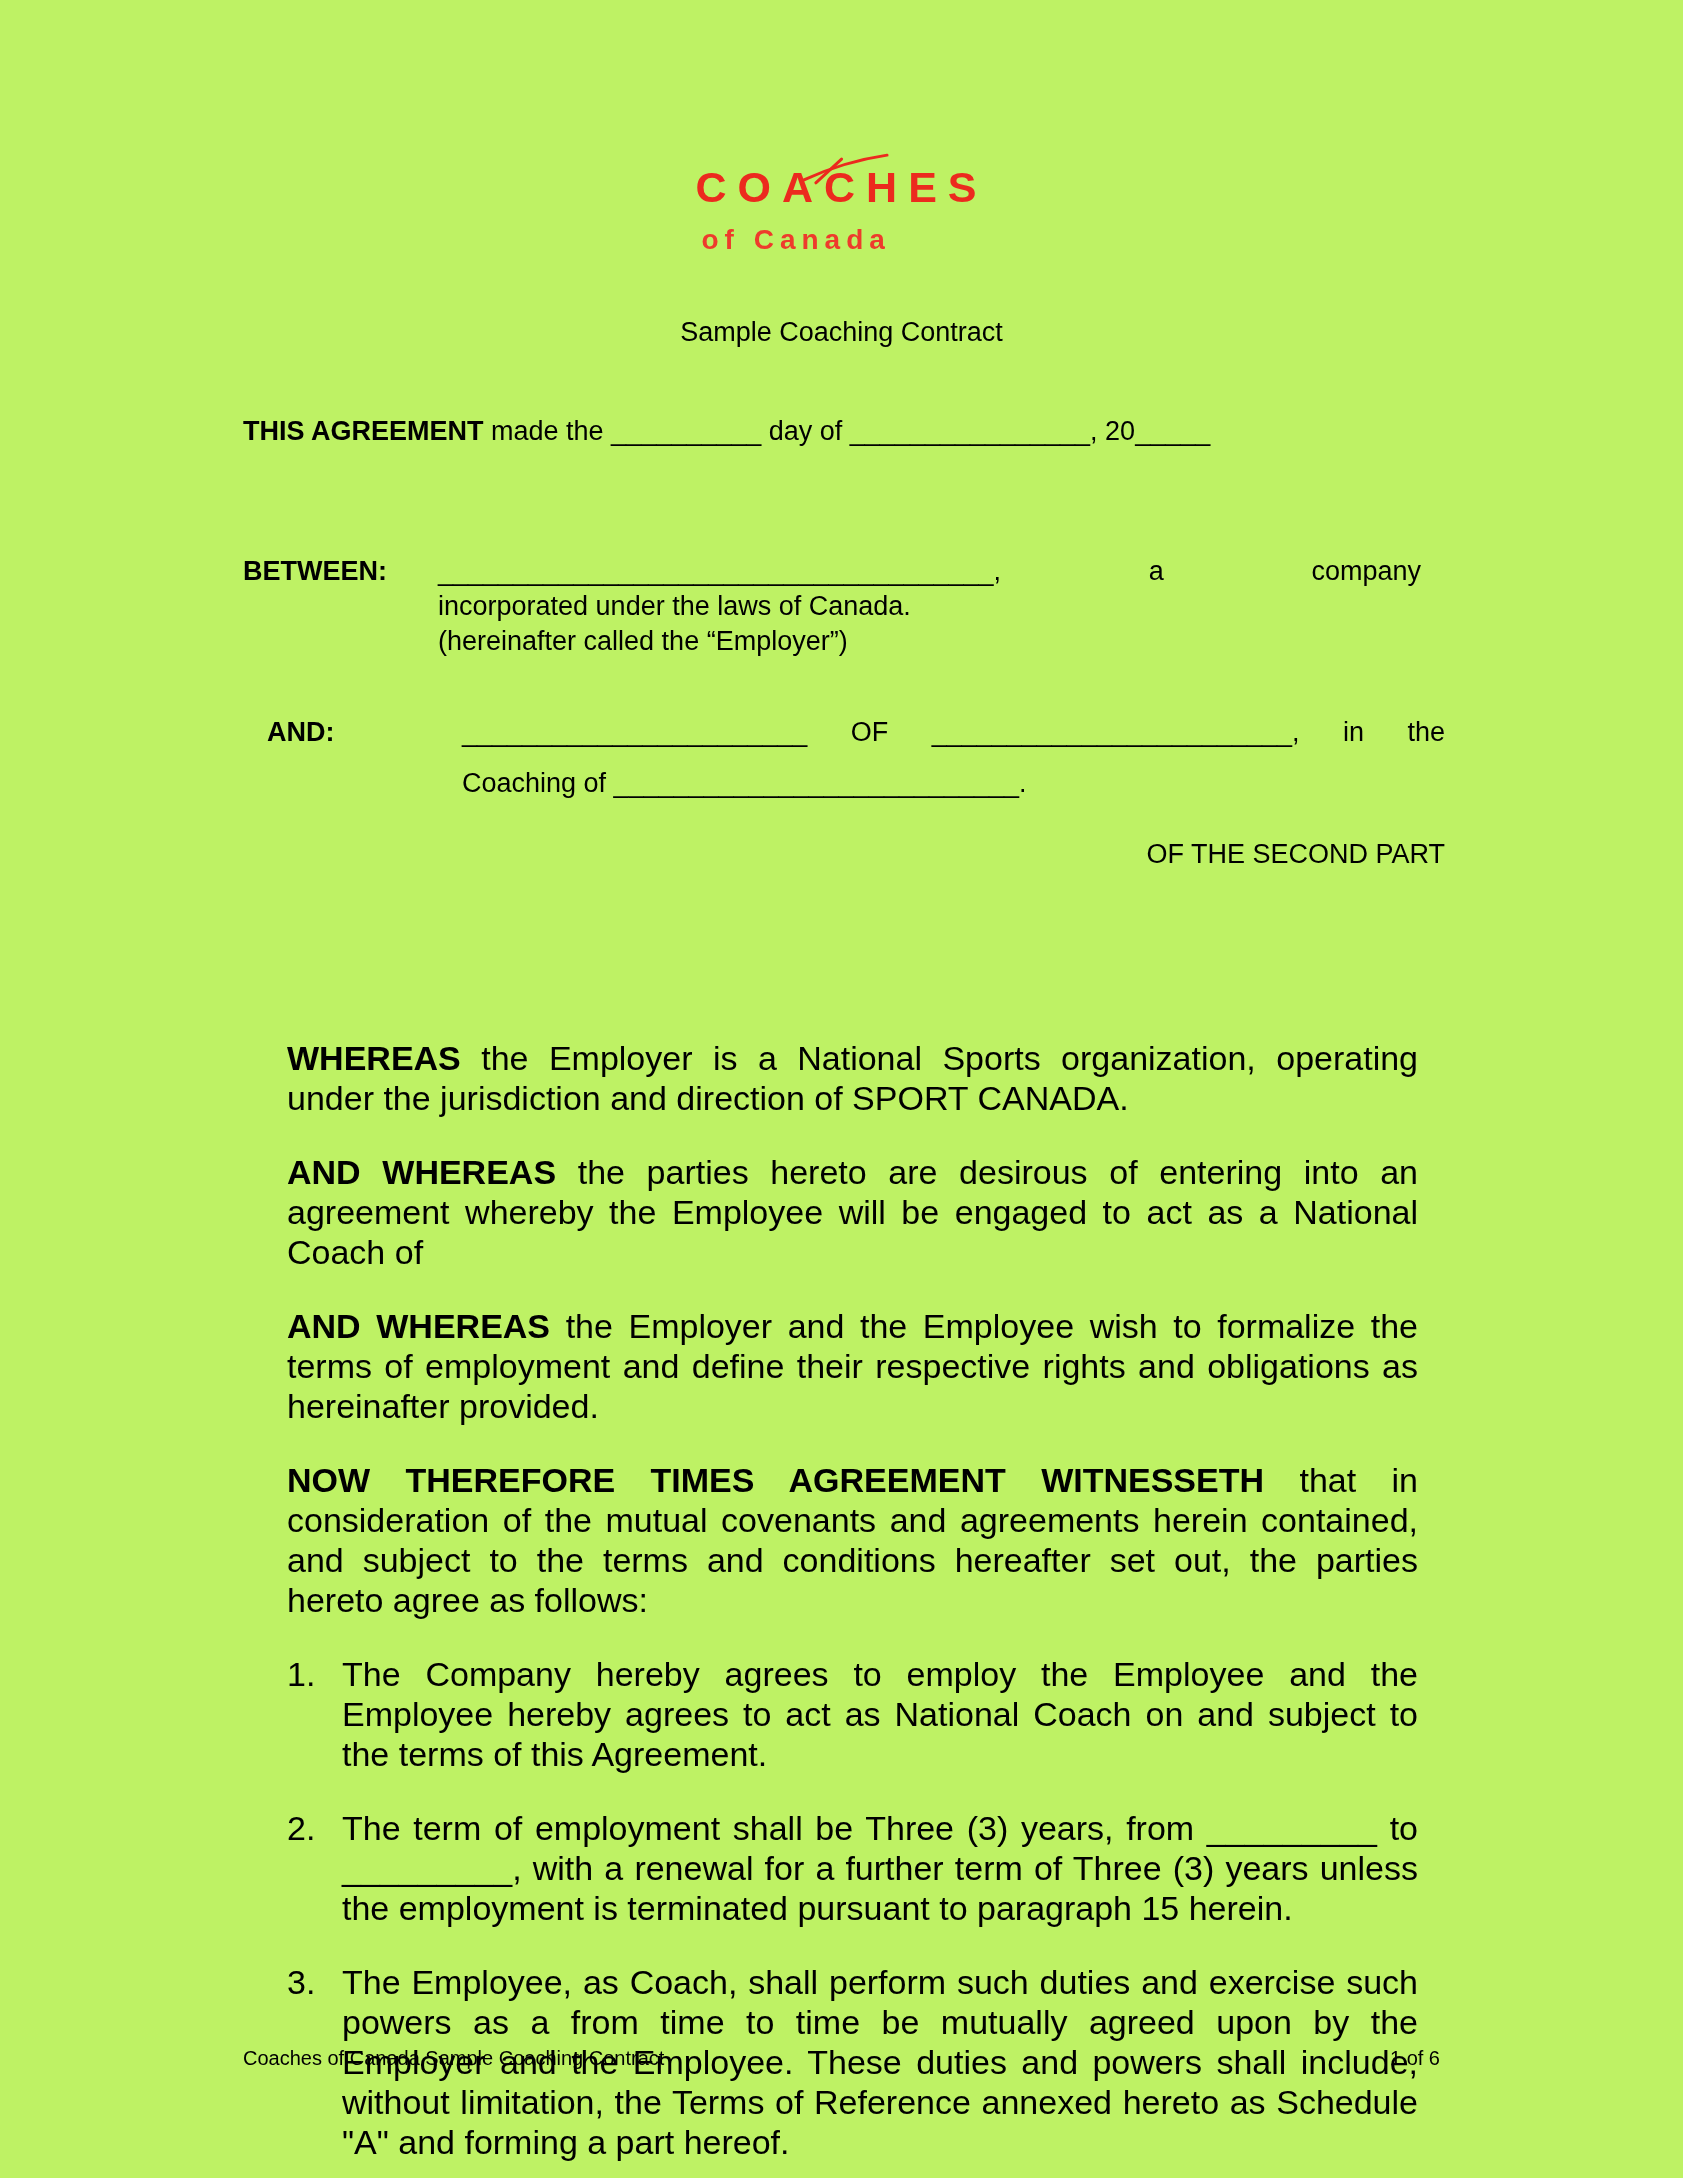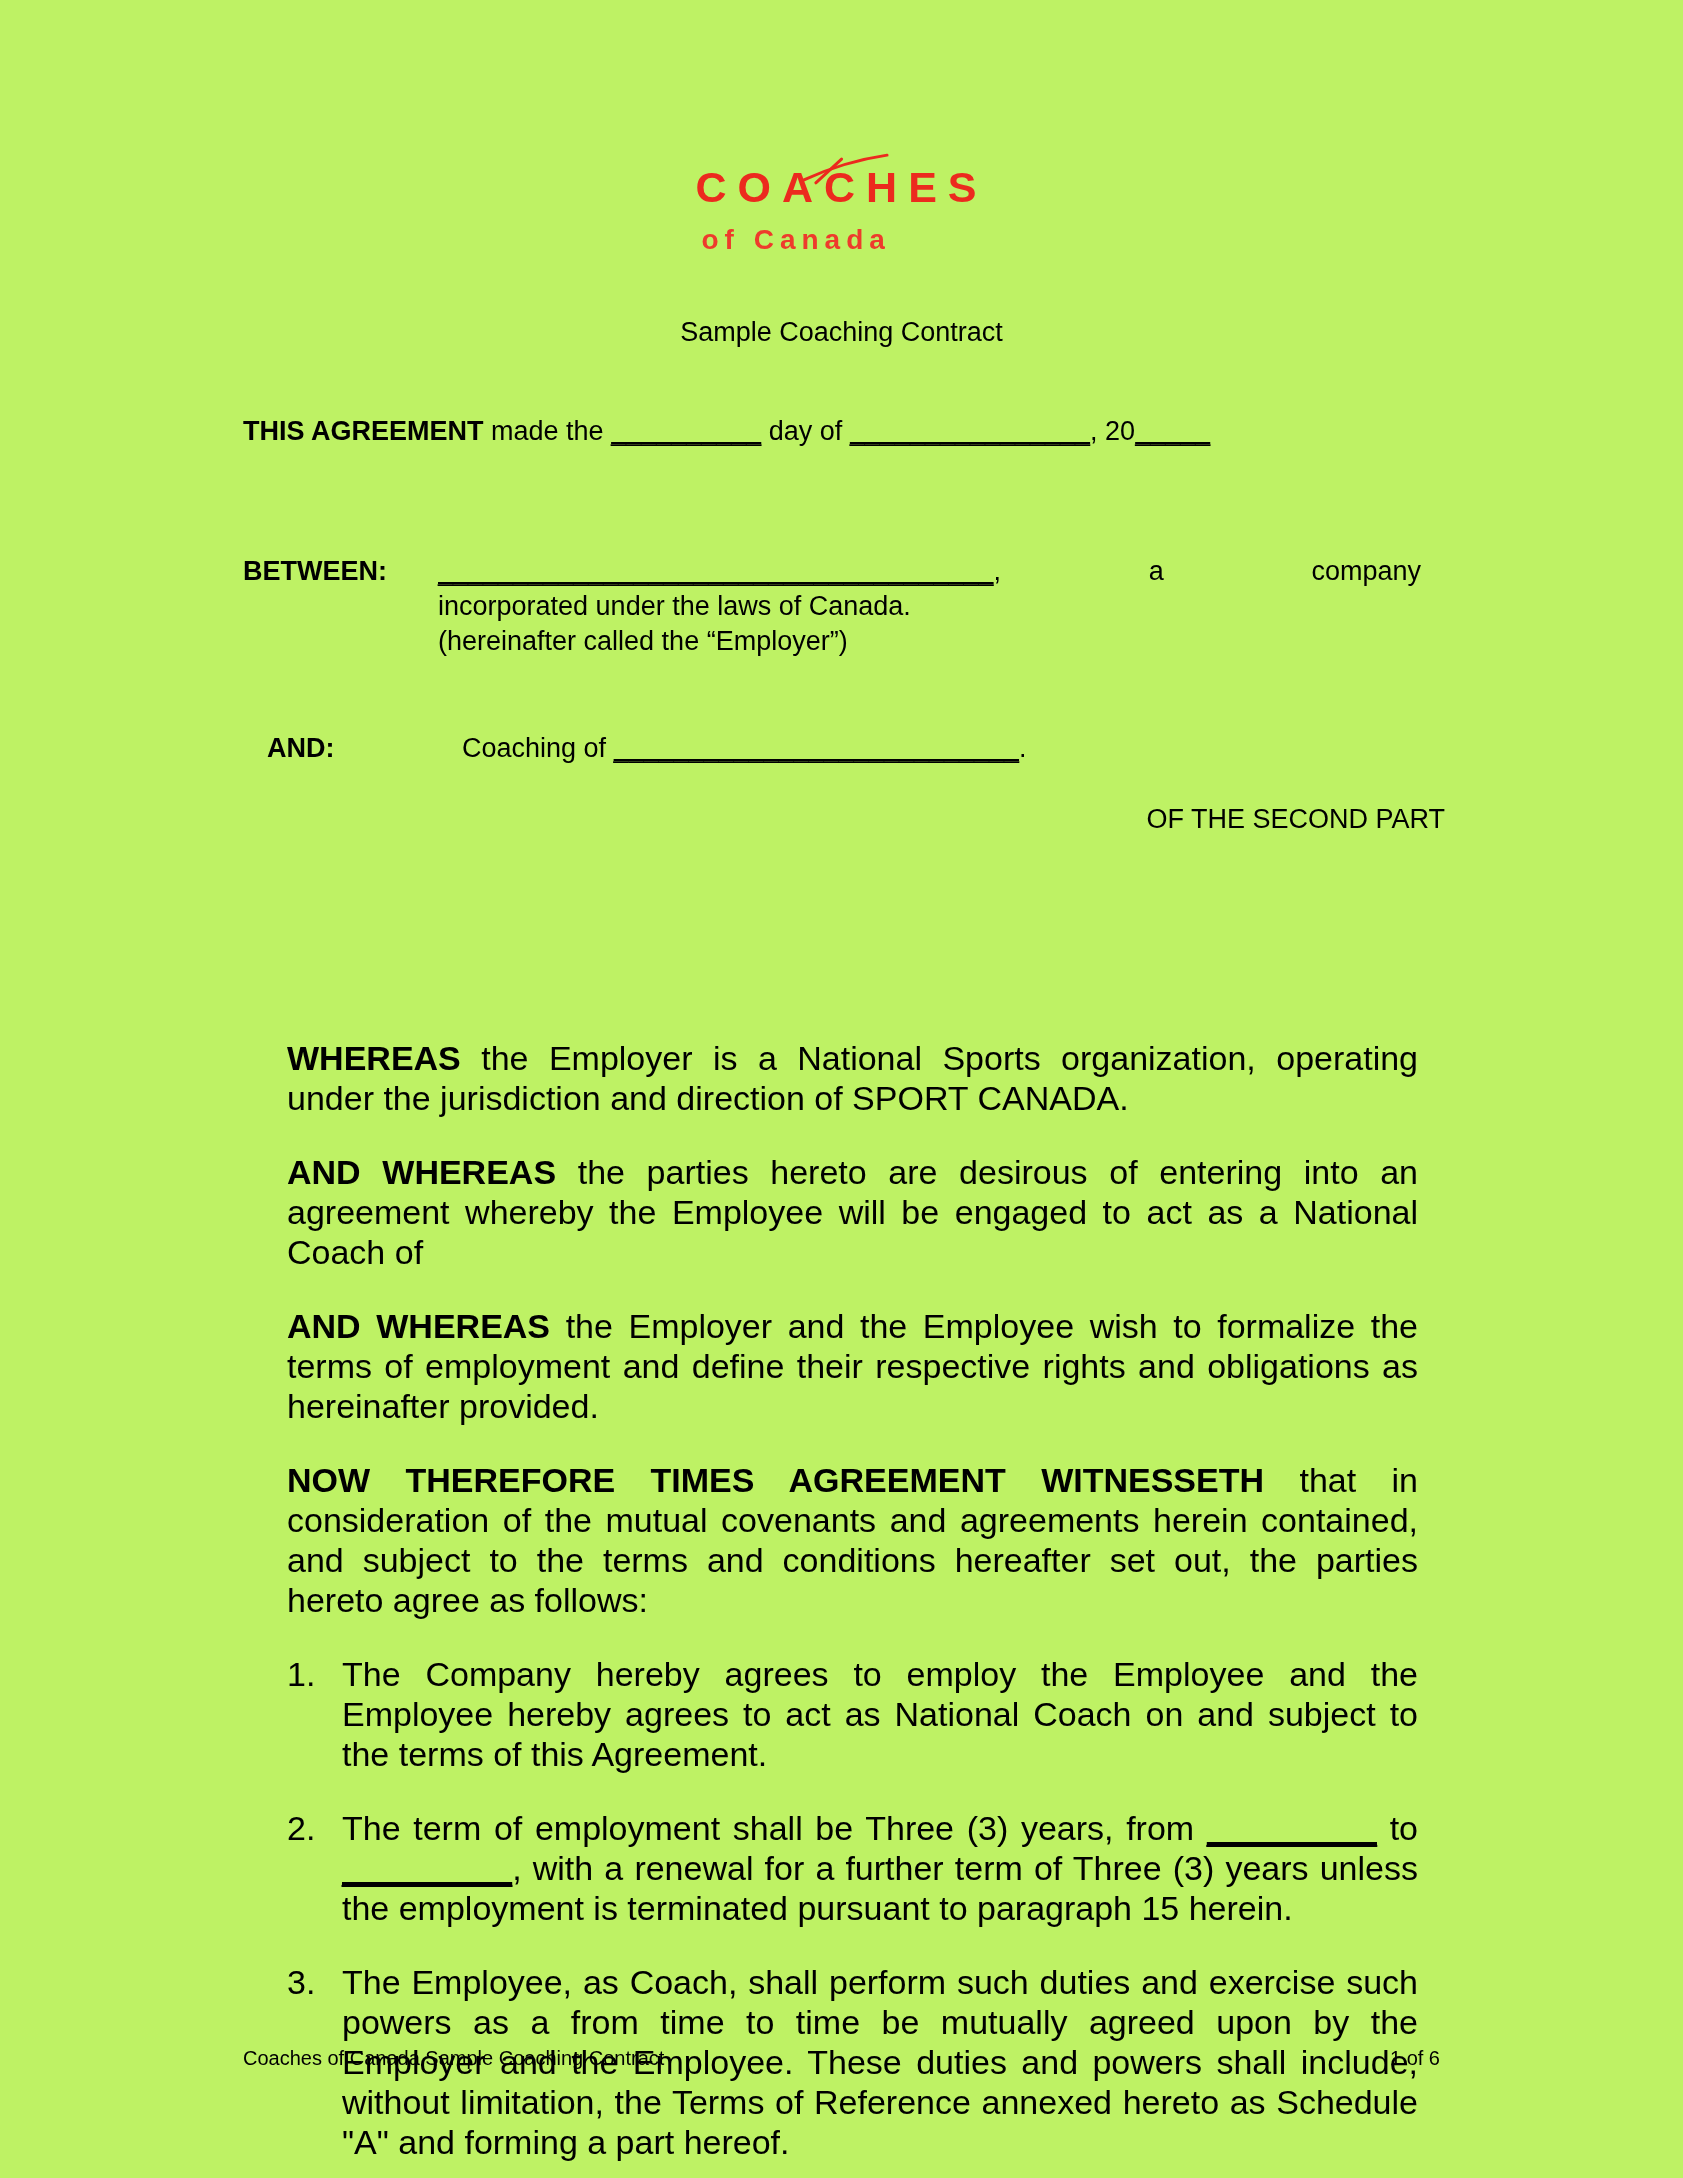--- a/index.html
+++ b/index.html
@@ -74,21 +74,21 @@
     font-size: 27px;
     line-height: 34px;
   }
 
   
   .blk {
     position: absolute;
     font-size: 27px;
     line-height: 35px;
   }
-  .u { text-decoration: underline; white-space: pre; }
+  .u { white-space: pre; }
 
   
   .agreement-line {
     top: 414px;
     left: 243px;
     width: 1178px;
     white-space: nowrap;
   }
 
   
@@ -203,20 +203,24 @@
         <div>incorporated under the laws of Canada.</div>
         <div>(hereinafter called the “Employer”)</div>
       </div>
     </div>
   </div>
 
   <div class="blk and-block">
     <div class="party-row">
       <div class="party-tag"><span>AND</span><span>:</span></div>
       <div class="party-body">
+        <div class="and-line-1"><span class="u">_______________________</span>
+          <span>OF</span>
+          <span><span class="u">________________________</span><span>, in the</span></span>
+        </div>
         <div class="row-gap"><span>Coaching of </span><span class="u">___________________________</span><span>.</span></div>
       </div>
     </div>
     <div class="of-part-2">OF THE SECOND PART</div>
   </div>
 
   <div class="body-col">
 
     <p class="para"><b>WHEREAS</b><span> the Employer is a National Sports organization, operating under the jurisdiction and direction of SPORT CANADA.</span></p>
 

